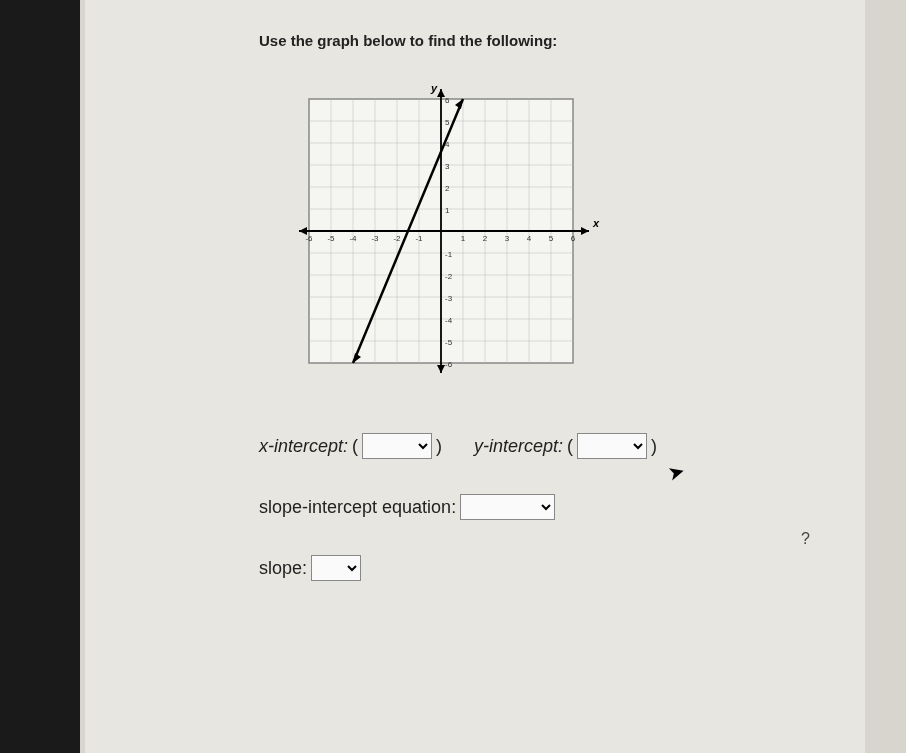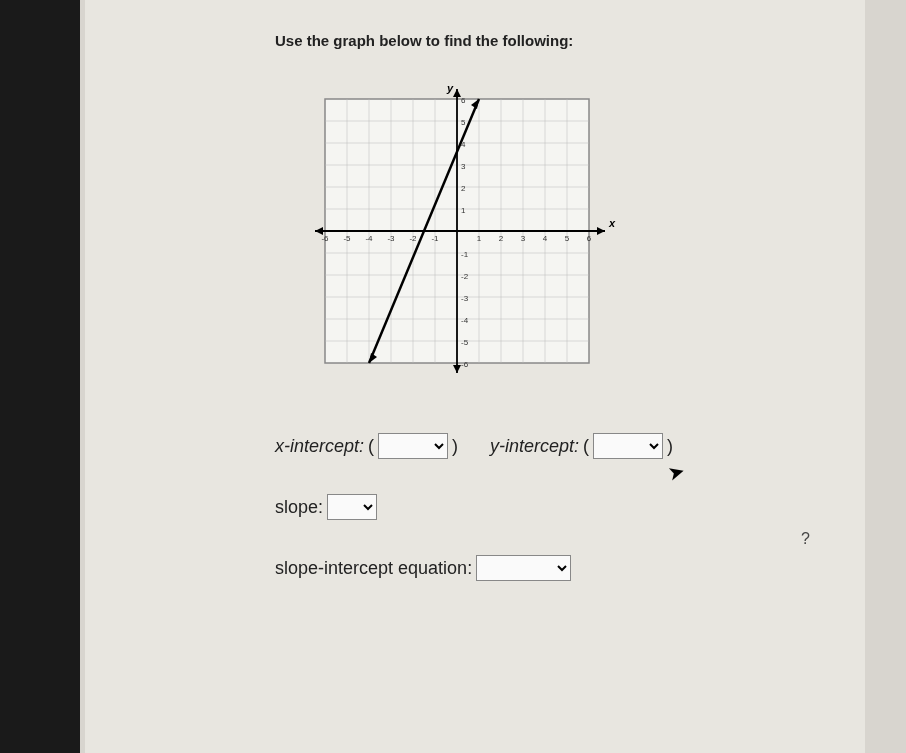--- a/index.html
+++ b/index.html
@@ -19,21 +19,21 @@
       height: 753px;
       background: #1a1a1a;
     }
     .page {
       position: absolute;
       left: 85px;
       top: 0;
       width: 780px;
       height: 753px;
       background: #e8e6e0;
-      padding: 32px 40px;
+      padding: 32px 24px;
     }
     .instruction {
       font-weight: bold;
       font-size: 15px;
       color: #222;
       margin-left: 150px;
       margin-bottom: 30px;
     }
     .graph-container {
       margin-left: 170px;
@@ -173,27 +173,27 @@
       <select class="wide" value=""><option></option></select>
       <span class="paren">)</span>
       <span style="width:24px;"></span>
       <span class="italic">y-intercept:</span>
       <span class="paren">(</span>
       <select class="wide" value=""><option></option></select>
       <span class="paren">)</span>
     </div>
 
     <div class="row">
-      <span>slope:</span>
-      <select class="narrow" value=""><option></option></select>
+      <span>slope-intercept equation:</span>
+      <select class="eq" value=""><option></option></select>
     </div>
 
     <div class="row">
-      <span>slope-intercept equation:</span>
-      <select class="eq" value=""><option></option></select>
+      <span>slope:</span>
+      <select class="narrow" value=""><option></option></select>
     </div>
 
   </div>
 
   <div class="cursor">➤</div>
   <div class="stray-mark">?</div>
 
 </div>
 
 </body></html>

